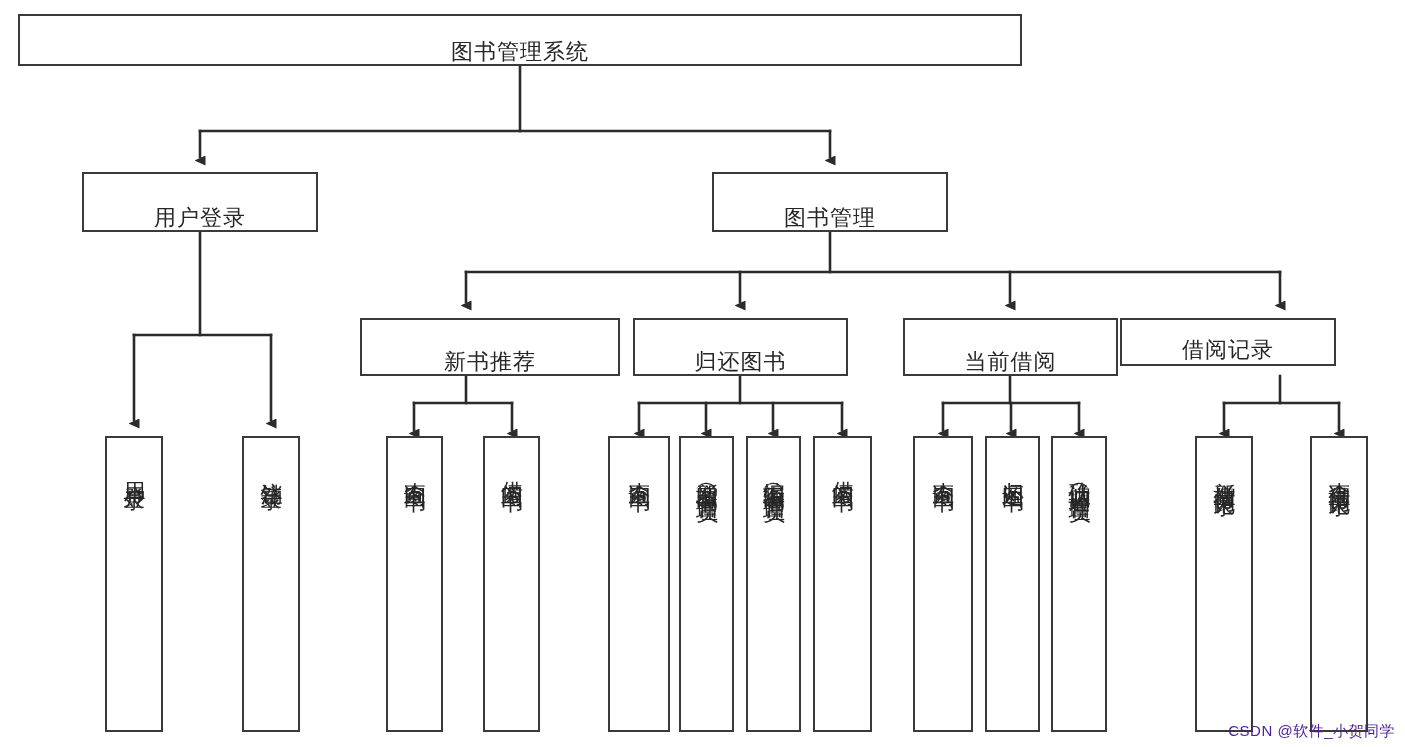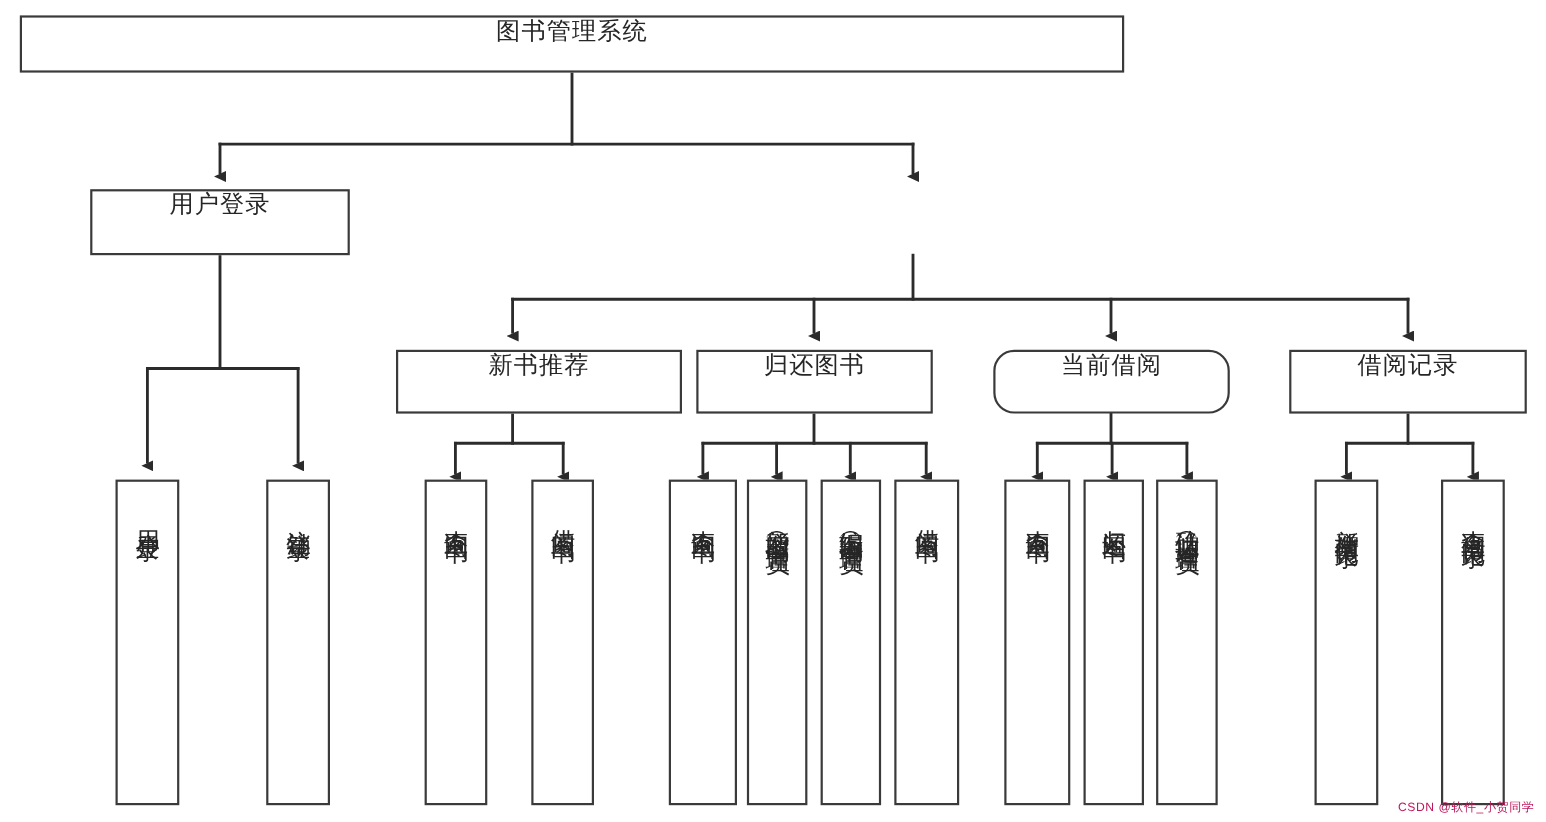--- a/index.html
+++ b/index.html
@@ -8,21 +8,21 @@
     width:1405px;height:747px;overflow:hidden;position:relative;
   }
   #diagram-root{position:relative;width:1405px;height:747px;background:#fff;}
   svg#wires{position:absolute;left:0;top:0;width:1405px;height:747px;}
   .node{
     position:absolute;
     box-sizing:border-box;
     background:#ffffff;
     border:2.5px solid #3a3a3a;
     display:flex;
-    align-items:flex-start;
+    align-items:flex-end;
     justify-content:center;
     color:#1b1b1b;
   }
   .node .label{
     font-size:21px;
     line-height:1.08;
     letter-spacing:1px;
     white-space:nowrap;
     color:#262626;
   }
@@ -36,22 +36,22 @@
     font-size:22px;
     line-height:1.22;
     letter-spacing:3px;
     white-space:nowrap;
   }
   .node.root .label{font-size:22px;}
   .node.mid .label{font-size:22px;}
   #watermark{
     position:absolute;
     right:10px;bottom:6px;
-    font-size:11px;
-    color:#be185d;
+    font-size:15px;
+    color:#4c1d95;
     letter-spacing:0.5px;
     white-space:nowrap;
     pointer-events:none;
   }
 </style>
 </head>
 <body>
 
 <div id="diagram-root">
 
@@ -105,31 +105,34 @@
     </g>
   </svg>
 
   <div class="node root" style="left:18px;top:14px;width:1004px;height:52px;">
     <span class="label">图书管理系统</span>
   </div>
 
   <div class="node mid" style="left:82px;top:172px;width:236px;height:60px;">
     <span class="label">用户登录</span>
   </div>
+  <div class="node mid" style="left:712px;top:172px;width:236px;height:60px;">
+    <span class="label">图书管理</span>
+  </div>
 
   <div class="node mid" style="left:360px;top:318px;width:260px;height:58px;">
     <span class="label">新书推荐</span>
   </div>
   <div class="node mid" style="left:633px;top:318px;width:215px;height:58px;">
     <span class="label">归还图书</span>
   </div>
-  <div class="node mid" style="left:903px;top:318px;width:215px;height:58px;border-radius:19px;">
+  <div class="node mid" style="left:903px;top:318px;width:215px;height:58px;">
     <span class="label">当前借阅</span>
   </div>
-  <div class="node mid" style="left:1172px;top:318px;width:216px;height:58px;">
+  <div class="node mid" style="left:1120px;top:318px;width:216px;height:48px;font-family:Liberation Mono, monospace;">
     <span class="label">借阅记录</span>
   </div>
 
   <div class="node vertical" style="left:105px;top:436px;width:58px;height:296px;">
     <span class="label">用户登录</span>
   </div>
   <div class="node vertical" style="left:242px;top:436px;width:58px;height:296px;">
     <span class="label">注销登录</span>
   </div>
 

